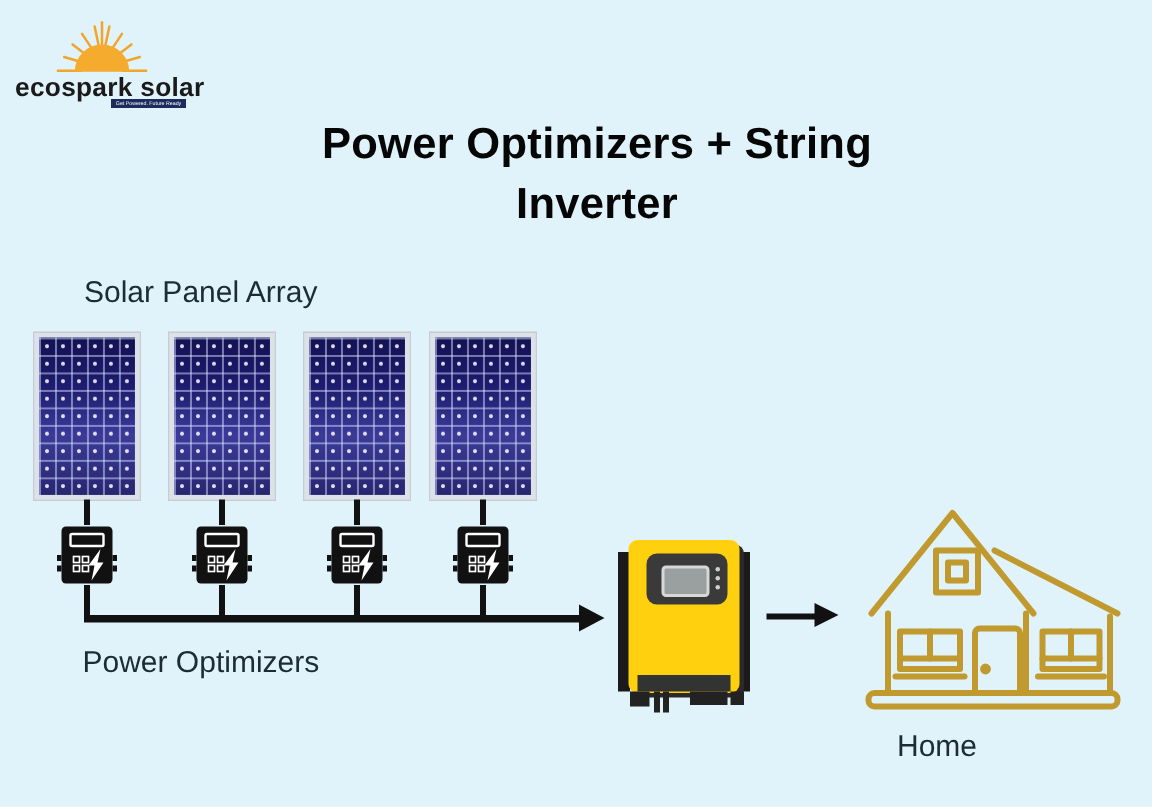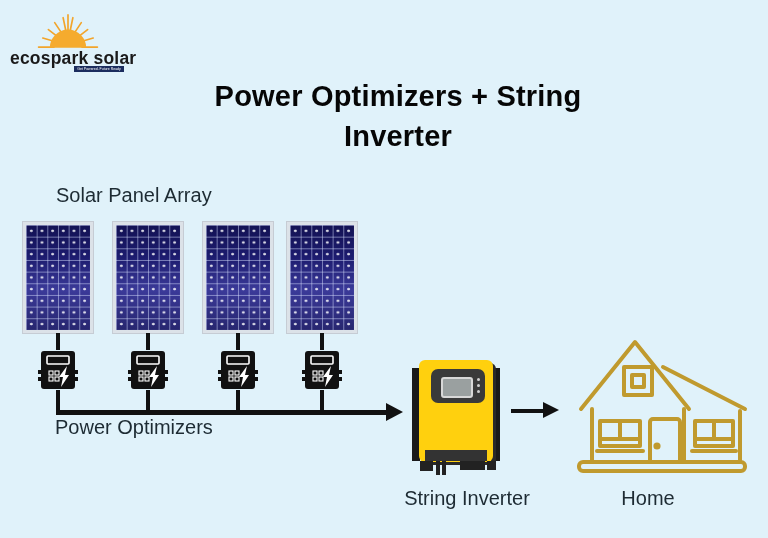--- a/index.html
+++ b/index.html
@@ -14,23 +14,23 @@
   .logo-tagline{position:absolute;left:74px;top:66px;width:50px;height:6px;background:#1b2d5e;
              color:#fff;font-size:3.5px;line-height:6px;text-align:center;white-space:nowrap;overflow:hidden;}
 
   
   .title{position:absolute;left:183px;top:76px;width:430px;margin:0;text-align:center;
          font-size:29px;line-height:40px;font-weight:bold;color:#060606;letter-spacing:.2px;}
 
   
   .lbl{position:absolute;font-size:20px;color:#1d2b33;}
   .lbl-array{left:24px;top:184px;margin-left:32px;}
-  .lbl-opt{left:55px;top:416px;}
+  .lbl-opt{left:55px;top:431px;}
   .lbl-inv{left:387px;top:487px;width:160px;text-align:center;}
-  .lbl-home{left:598px;top:487px;width:100px;text-align:center;}
+  .lbl-home{left:598px;top:487px;width:100px;text-align:left;}
 
   
   .col{position:absolute;top:222px;width:70px;display:flex;flex-direction:column;align-items:center;}
   .c1{left:23px}.c2{left:113px}.c3{left:203px}.c4{left:287px}
   .panel{width:64px;height:105px;border:3px solid #dce2e8;box-shadow:0 0 0 1px #c6ccd4;background:#dce2e8;}
   .cells{width:100%;height:100%;
     background-image:
       radial-gradient(circle,rgba(255,255,255,.85) 1px,transparent 1.6px),
       linear-gradient(to right,rgba(215,224,255,.5) 1px,transparent 1px),
       linear-gradient(to bottom,rgba(215,224,255,.5) 1px,transparent 1px),
@@ -93,21 +93,20 @@
       <path d="M24,55 A26,26 0 0 1 76,55 Z" fill="#f5ab2e"></path>
     </svg>
     <div class="logo-text">ecospark solar</div>
     <div class="logo-tagline">Get Powered. Future Ready</div>
   </div>
 
   <h1 class="title">Power Optimizers + String Inverter</h1>
 
   <div class="lbl lbl-array">Solar Panel Array</div>
   <div class="lbl lbl-opt">Power Optimizers</div>
-  <div class="lbl lbl-inv">String Inverter</div>
   <div class="lbl lbl-home">Home</div>
 
   <div class="col c1">
     <div class="panel">
         <div class="cells"></div>
       </div>
     <div class="wire w-top"></div>
     <svg class="optimizer" viewBox="0 0 40 40">
       <rect x="0" y="20" width="3" height="4" fill="#111"></rect>
         <rect x="0" y="27" width="3" height="4" fill="#111"></rect>

